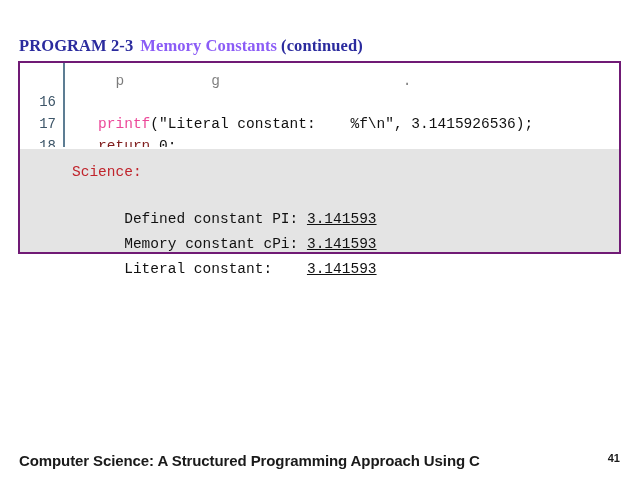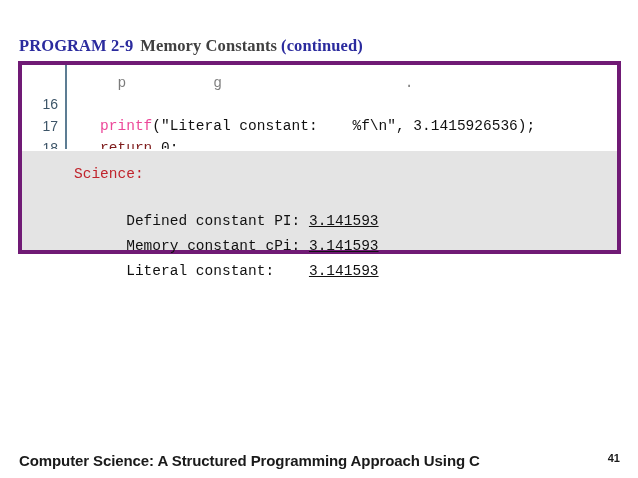--- a/index.html
+++ b/index.html
@@ -20,31 +20,31 @@
     position: absolute;
     left: 19px;
     top: 36px;
     font-family: "Liberation Serif", serif;
     font-size: 16.5px;
     font-weight: bold;
     white-space: nowrap;
     letter-spacing: 0.1px;
   }
   .title-label { color: #2b2b9e; }
-  .title-name  { color: #404040; margin-left: 7px; }
+  .title-name  { color: #8b5cf6; margin-left: 7px; }
   .title-cont  { color: #2b2b9e; margin-left: 4px; }
 
   
   .listing {
     position: absolute;
     left: 18px;
     top: 61px;
     width: 603px;
     height: 193px;
-    border: 4px solid #701a75;
+    border: 2px solid #701a75;
     box-sizing: border-box;
     background: #ffffff;
   }
 
   
   .code-area {
     position: relative;
     height: 84px;
     overflow: hidden;
     background: #ffffff;
@@ -68,21 +68,21 @@
     font-size: 14.5px;
     line-height: 22px;
     white-space: pre;
   }
   .ln {
     position: absolute;
     left: 0;
     width: 36px;
     text-align: right;
     color: #3d5568;
-    font-family: Liberation Sans, sans-serif;
+    font-family: Liberation Mono, monospace;
     font-size: 14px;
   }
   .code-text {
     position: absolute;
     left: 52px;
     color: #111111;
     white-space: pre;
   }
   
   .clipped-line {
@@ -149,21 +149,21 @@
     font-family: "Liberation Sans", sans-serif;
     font-size: 11px;
     font-weight: bold;
     color: #1a1a1a;
   }
 </style>
 </head>
 <body>
 
 <div class="program-title">
-  <span class="title-label">PROGRAM 2-9</span><span class="title-name">Memory Constants</span><span class="title-cont">(continued)</span>
+  <span class="title-label">PROGRAM 2-3</span><span class="title-name">Memory Constants</span><span class="title-cont">(continued)</span>
 </div>
 
 <div class="listing">
 
   <div class="code-area">
     <div class="gutter-rule"></div>
 
     <div class="code-line clipped-line">
       <span class="code-text plain">     p          g                     .</span>
     </div>

